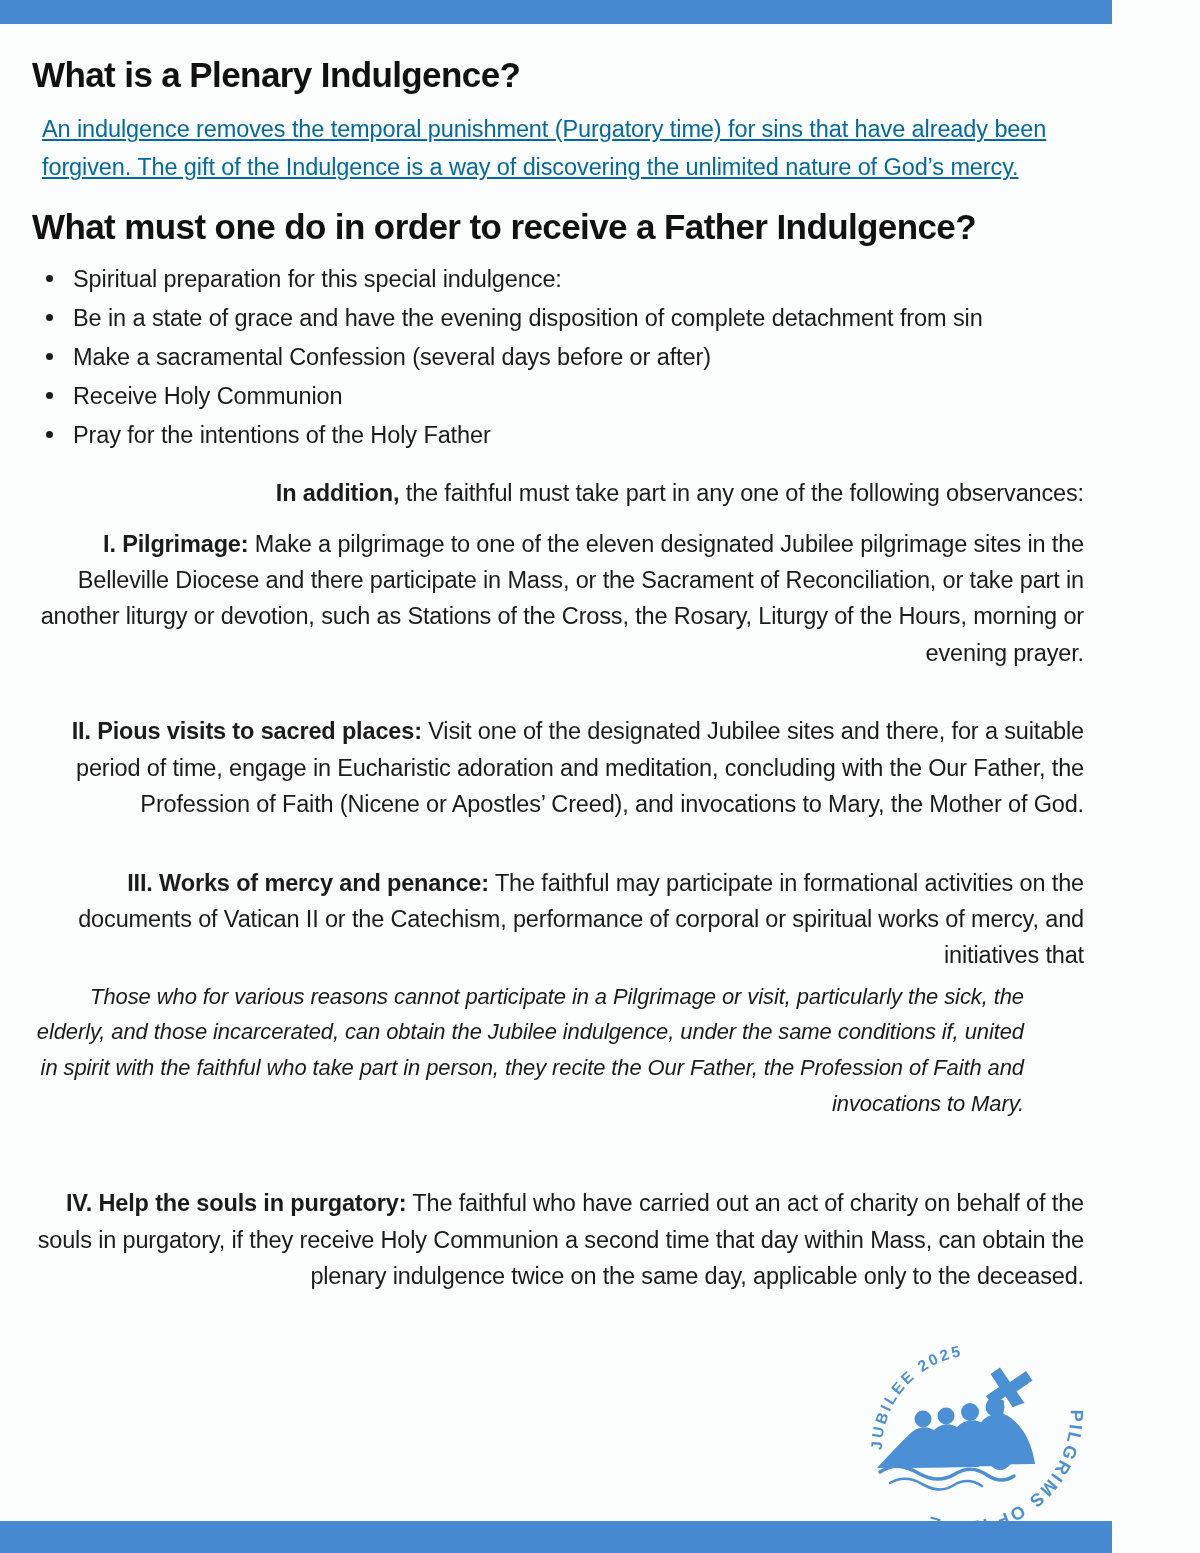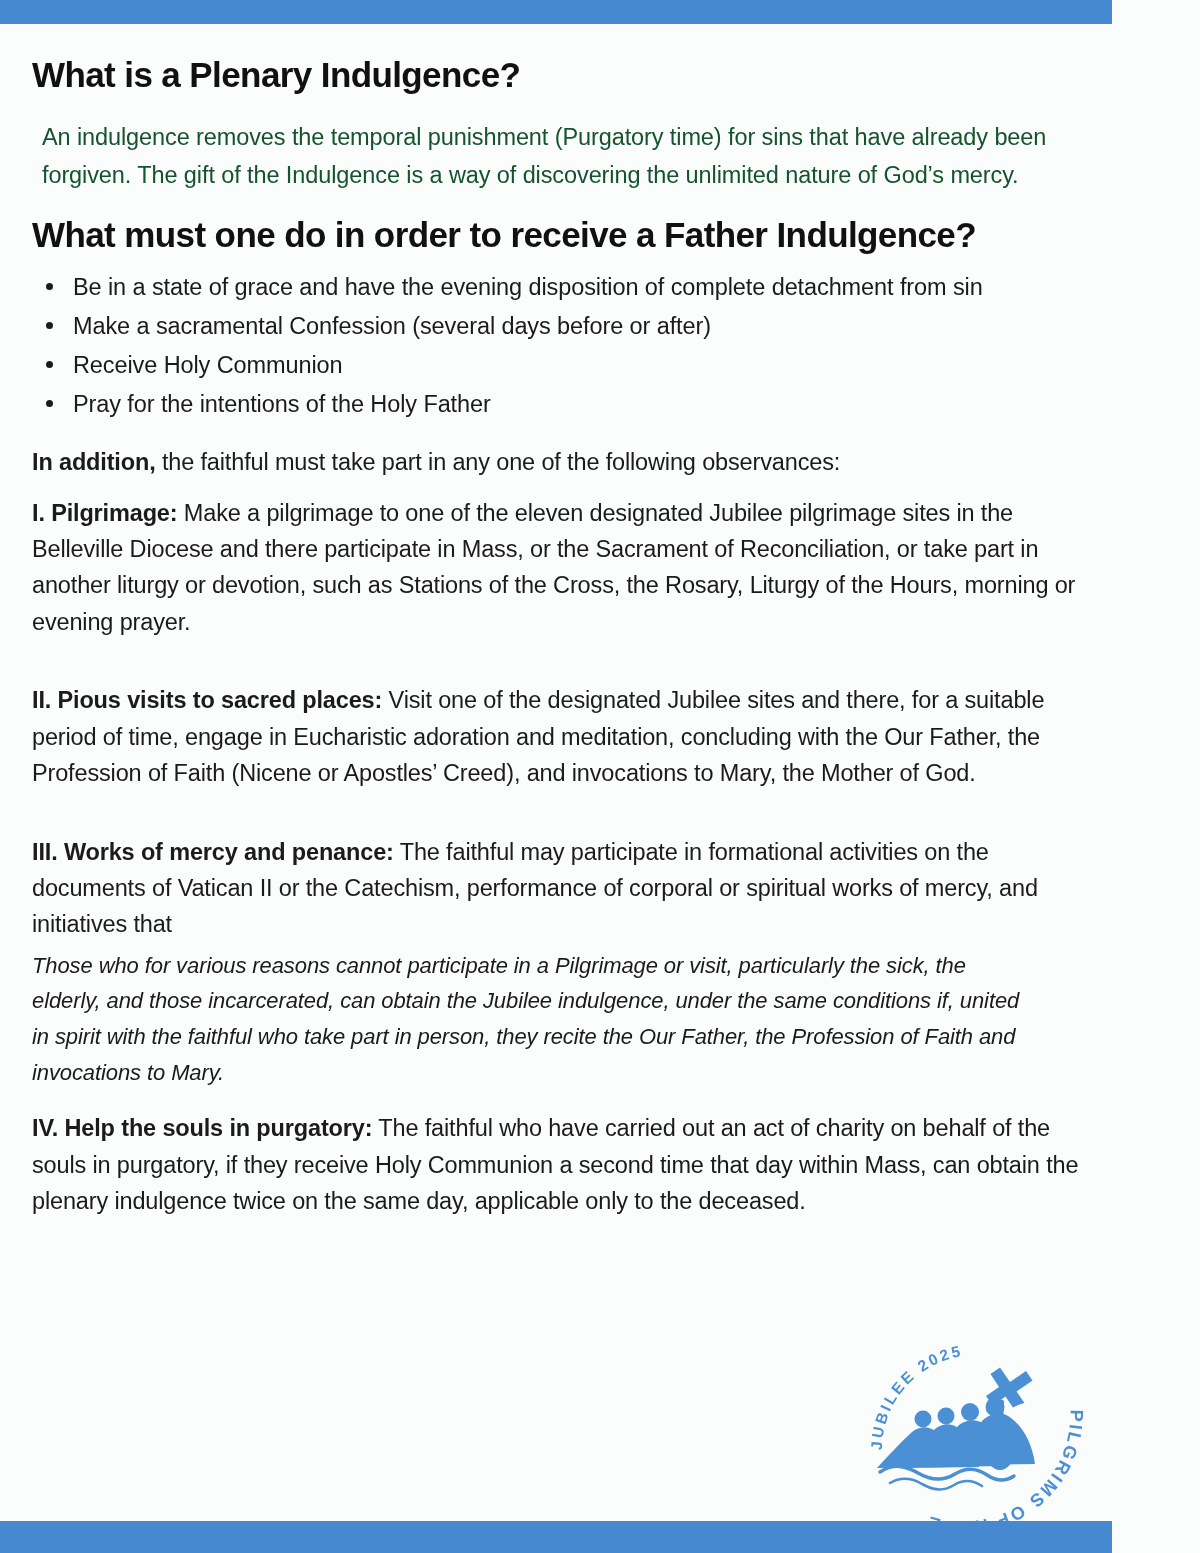--- a/index.html
+++ b/index.html
@@ -61,25 +61,26 @@
   .h1-first {
     padding-top: 30px;
   }
   .h1-second {
     padding-top: 20px;
   }
 
   p.intro {
     font-size: 23.5px;
     line-height: 1.62;
-    color: #14532d;
-    margin: 22px 0 0 0;
+    color: #0369a1;
+    margin: 14px 0 0 0;
     padding-left: 10px;
     padding-right: 8px;
     letter-spacing: -0.1px;
+    text-decoration: underline;
   }
 
   ul.requirements {
     list-style: none;
     margin: 12px 0 0 0;
     padding: 0;
   }
   ul.requirements li {
     position: relative;
     font-size: 23.5px;
@@ -97,37 +98,38 @@
     background: #1b1b1b;
     border-radius: 50%;
   }
 
   p.body-para {
     font-size: 23.5px;
     line-height: 1.55;
     color: #1b1b1b;
     margin: 0;
     letter-spacing: -0.15px;
+    text-align: right;
   }
 
   p.addition {
     margin-top: 20px;
   }
   p.sec-1 { margin-top: 14px; }
   p.sec-2 { margin-top: 42px; }
   p.sec-3 { margin-top: 42px; }
   p.italic-note {
     margin-top: 5px;
     font-style: italic;
     font-size: 22px;
     line-height: 1.62;
     letter-spacing: -0.1px;
     padding-right: 60px;
   }
-  p.sec-4 { margin-top: 20px; }
+  p.sec-4 { margin-top: 64px; }
 
   .lead {
     font-weight: bold;
   }
 
   .logo-wrap {
     position: absolute;
     right: 12px;
     bottom: 24px;
     width: 236px;
@@ -148,20 +150,24 @@
 
   <div class="content">
 
     <h1 class="section-heading h1-first">What is a Plenary Indulgence?</h1>
 
     <p class="intro">An indulgence removes the temporal punishment (Purgatory time) for sins that have already been forgiven. The gift of the Indulgence is a way of discovering the unlimited nature of God’s mercy.</p>
 
     <h1 class="section-heading h1-second">What must one do in order to receive a Father Indulgence?</h1>
 
     <ul class="requirements">
+      <li>
+        <span class="bullet-dot"></span>
+        <span>Spiritual preparation for this special indulgence:</span>
+      </li>
       <li>
         <span class="bullet-dot"></span>
         <span>Be in a state of grace and have the evening disposition of complete detachment from sin</span>
       </li>
       <li>
         <span class="bullet-dot"></span>
         <span>Make a sacramental Confession (several days before or after)</span>
       </li>
       <li>
         <span class="bullet-dot"></span>

